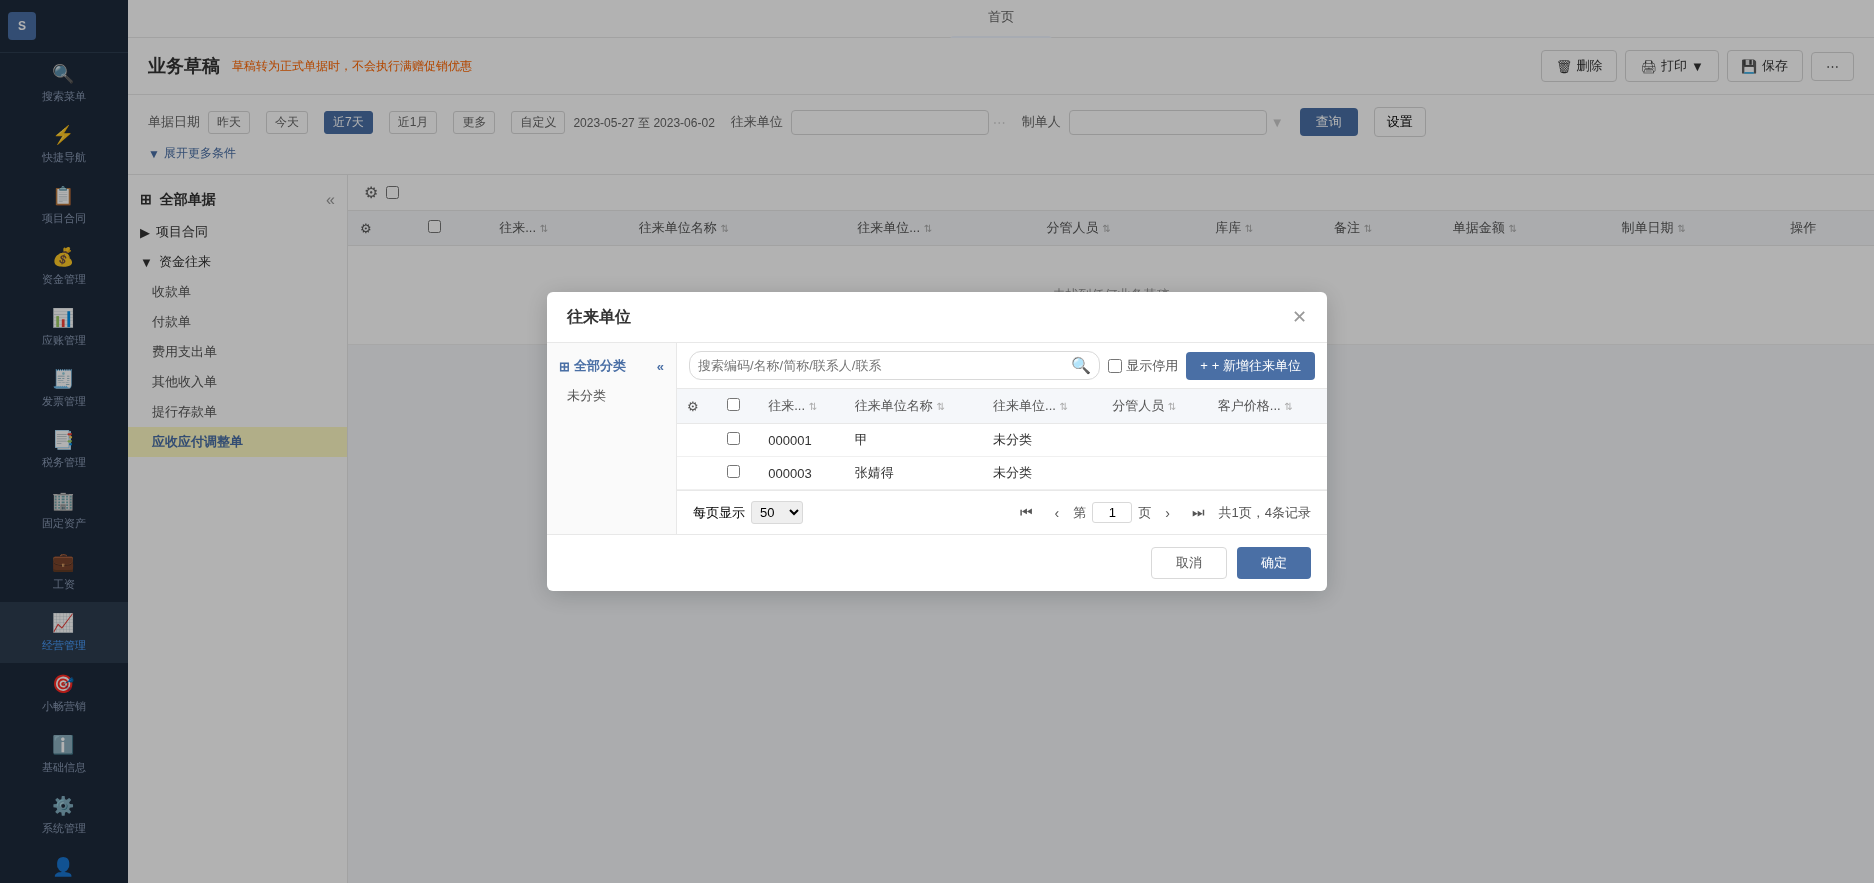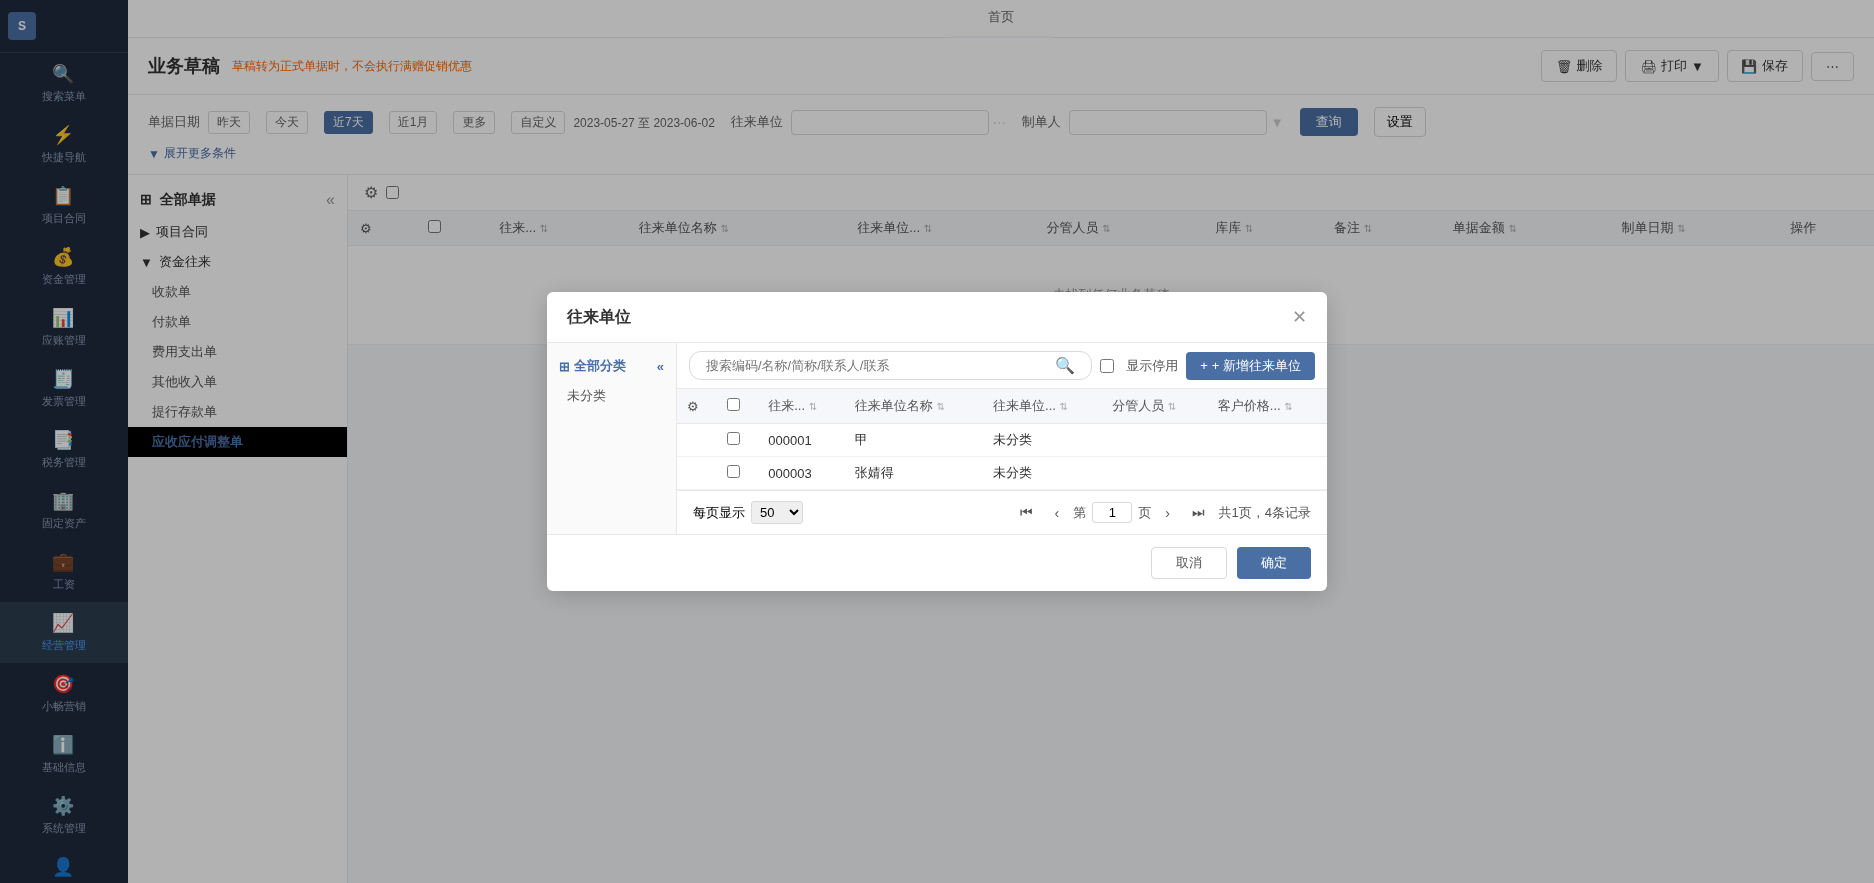--- a/index.html
+++ b/index.html
@@ -127,21 +127,21 @@
     .left-panel-header {
       padding: 4px 12px 8px;
       display: flex; align-items: center; justify-content: space-between;
     }
     .left-panel-title { font-size: 14px; font-weight: bold; color: #333; }
     .panel-collapse { color: #999; cursor: pointer; }
     .tree-item {
       padding: 6px 12px 6px 24px;
       font-size: 13px; color: #555; cursor: pointer; display: flex; align-items: center; gap: 6px;
     }
-    .tree-item.active { background: #000000; color: #4a6fa5; font-weight: bold; }
+    .tree-item.active { background: #fef9c3; color: #4a6fa5; font-weight: bold; }
     .tree-parent { padding: 6px 12px; font-size: 13px; color: #333; cursor: pointer; display: flex; align-items: center; gap: 6px; }
 
     
     .table-area {
       flex: 1;
       background: #f5f7fa;
       overflow: auto;
       padding: 0;
     }
     .table-toolbar {
@@ -226,28 +226,28 @@
       overflow: hidden;
     }
     .modal-toolbar {
       padding: 8px 12px;
       display: flex; align-items: center; gap: 8px;
       border-bottom: 1px solid #e8e8e8;
     }
     .modal-search {
       display: flex; align-items: center;
       border: 1px solid #d9d9d9; border-radius: 12px;
-      padding: 4px 16px; flex: 1;
+      padding: 4px 8px; flex: 1;
       background: #fff;
     }
     .modal-search input {
       border: none; outline: none; font-size: 13px; flex: 1;
     }
     .modal-search-icon { color: #aaa; }
-    .show-disabled { display: flex; align-items: center; gap: 12px; font-size: 13px; color: #555; white-space: nowrap; }
+    .show-disabled { display: flex; align-items: center; gap: 4px; font-size: 13px; color: #555; white-space: nowrap; }
     .checkbox { width: 14px; height: 14px; }
     .add-btn {
       padding: 5px 14px;
       background: #4a6fa5; color: white; border: none; border-radius: 4px;
       font-size: 13px; cursor: pointer; white-space: nowrap; display: flex; align-items: center; gap: 4px;
     }
     .modal-table-wrap { flex: 1; overflow-y: auto; }
     .modal-table { width: 100%; border-collapse: collapse; font-size: 13px; }
     .modal-table th {
       background: #f5f7fa; padding: 8px 10px; text-align: left;

